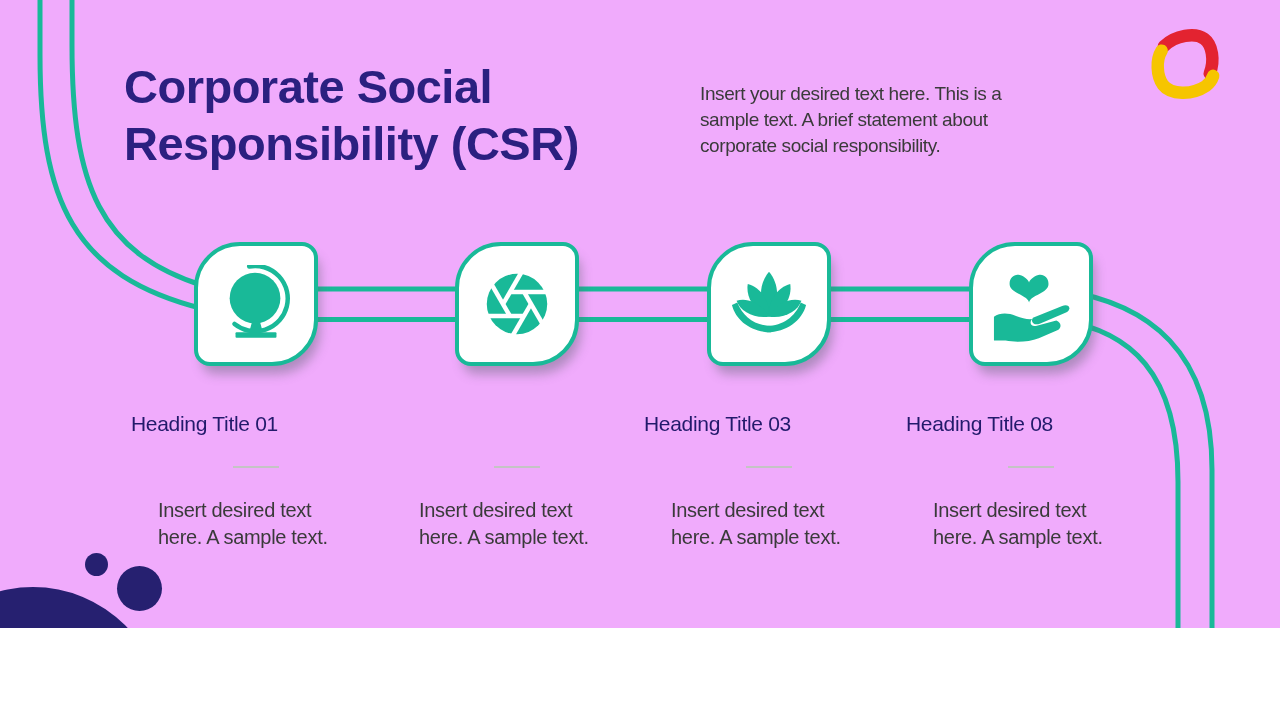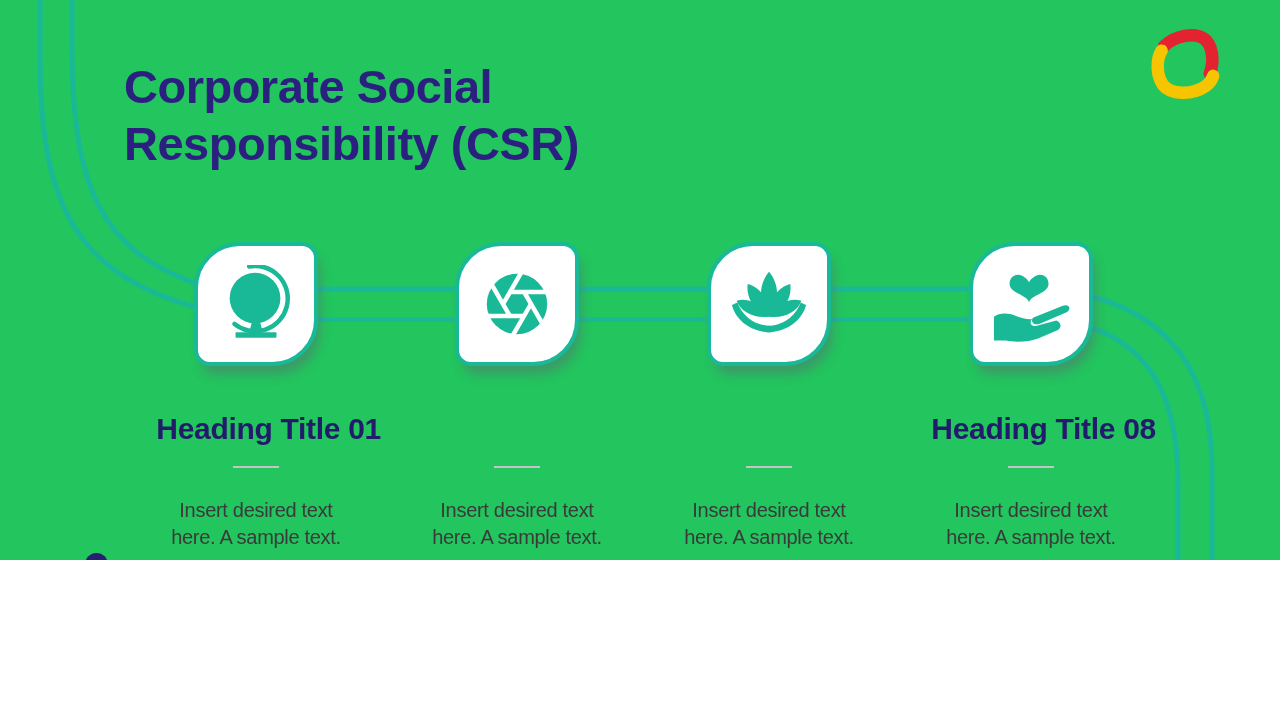--- a/index.html
+++ b/index.html
@@ -1,37 +1,37 @@
 <!DOCTYPE html>
 <html><head>
 <meta charset="utf-8">
 <style>
   html,body{margin:0;padding:0;background:#fff;}
-  .slide{position:relative;width:1280px;height:560px;overflow:hidden;background:#22c55e;
+  .slide{position:relative;width:1280px;height:628px;overflow:hidden;background:#f0abfc;
          font-family:"Liberation Sans", sans-serif;}
   svg.decor{position:absolute;left:0;top:0;z-index:1;}
   .decor path{fill:none;stroke:#19B998;stroke-width:5;}
   .page-title{position:absolute;left:124px;top:58px;width:482px;z-index:2;
               font-size:47px;line-height:57px;font-weight:700;color:#2B2080;letter-spacing:-0.5px;}
   .intro{position:absolute;left:700px;top:81px;width:342px;z-index:2;
          font-size:19px;line-height:26px;letter-spacing:-0.4px;color:#3A3A3A;}
   .logo{position:absolute;left:1150px;top:24px;z-index:2;}
   .icon-card{position:absolute;top:242px;width:124px;height:124px;box-sizing:border-box;
              background:#fff;border:4.5px solid #19B998;border-radius:46px 16px 46px 16px;
              display:flex;align-items:center;justify-content:center;z-index:2;
              box-shadow:5px 11px 11px -3px rgba(95,100,115,0.45);}
   .card-1{left:194px;} .card-2{left:455px;} .card-3{left:707px;} .card-4{left:969px;}
   .icon-card svg{display:block;}
   .icon-fill{fill:#19B998;}
-  .col-heading{position:absolute;top:412px;width:250px;text-align:right;z-index:2;
-               font-size:30px;font-weight:700;letter-spacing:-0.3px;color:#221A6B;}
+  .col-heading{position:absolute;top:412px;width:250px;text-align:left;z-index:2;
+               font-size:21px;font-weight:400;letter-spacing:-0.3px;color:#221A6B;}
   .h-1{left:131px;} .h-2{left:392px;} .h-3{left:644px;} .h-4{left:906px;}
   .divider{position:absolute;top:466px;width:46px;height:2px;background:#C4C4C4;z-index:2;}
   .d-1{left:233px;} .d-2{left:494px;} .d-3{left:746px;} .d-4{left:1008px;}
-  .col-body{position:absolute;top:497px;width:196px;text-align:center;z-index:2;
+  .col-body{position:absolute;top:497px;width:196px;z-index:2;
             font-size:20px;line-height:26.5px;letter-spacing:-0.3px;color:#3A3A3A;}
   .b-1{left:158px;} .b-2{left:419px;} .b-3{left:671px;} .b-4{left:933px;}
   .circle{position:absolute;border-radius:50%;background:#262070;z-index:1;}
   .circle-sm{left:85px;top:553px;width:23px;height:23px;}
   .circle-md{left:117px;top:566px;width:45px;height:45px;}
   .circle-lg{left:-97px;top:587px;width:260px;height:260px;}
 </style>
 </head>
 <body>
 
@@ -44,20 +44,21 @@
     <path d="M 250,319.5 L 1040,319.5"></path>
     <path d="M 1060,290 C 1150,303 1212,352 1212,470 L 1212,724"></path>
     <path d="M 1060,320 C 1130,331 1178,372 1178,482 L 1178,724"></path>
   </svg>
 
   <div class="circle circle-lg"></div>
   <div class="circle circle-md"></div>
   <div class="circle circle-sm"></div>
 
   <div class="page-title">Corporate Social Responsibility (CSR)</div>
+  <div class="intro">Insert your desired text here. This is a sample text. A brief statement about corporate social responsibility.</div>
 
   <svg class="logo" width="72" height="80" viewBox="0 0 72 80" aria-hidden="true">
     <g transform="rotate(-9 36 40)" fill="none" stroke-linecap="round">
       <path stroke="#E32330" stroke-width="12.5" d="M 17,19 C 30,10 50,10 58,18 C 65,25 65,41 58,53"></path>
       <path stroke="#F6C500" stroke-width="12.5" d="M 14,23 C 7,31 5,47 10,57 C 16,68 37,72 52,65 C 56,63 59,60 61,56"></path>
     </g>
   </svg>
 
   <div class="icon-card card-1">
     <svg width="78" height="78" viewBox="-40 -40 80 80">
@@ -102,20 +103,21 @@
     <svg width="78" height="78" viewBox="-40 -40 80 80">
       <g class="icon-fill">
         <path transform="translate(-2,-13) scale(0.95)" d="M 0,12 C -1.5,4 -21,2 -21,-8 C -21,-15 -15.5,-19 -10,-17.5 C -5,-16 -1,-12.5 0,-9.5 C 1,-12.5 5,-16 10,-17.5 C 15.5,-19 21,-15 21,-8 C 21,2 1.5,4 0,12 Z"></path>
         <path d="M 2,14 L 32,2 C 39,-0.5 42,5 36.5,8.5 L 9,20.3 C 3,22.5 -1,18 2,14 Z"></path>
         <path d="M -38,13 C -32,8.5 -23,9 -16,12 C -10,14.5 -4,16 1,15.5 C -2,19 0,23.5 5,22.5 L 26,17 C 31,19 32,24 27,27 L 8,35 C -2,39 -16,39.5 -26,37.5 L -38,37.5 Z"></path>
       </g>
     </svg>
   </div>
 
   <div class="col-heading h-1">Heading Title 01</div>
+  <div class="col-heading h-3">Heading Title 03</div>
   <div class="col-heading h-4">Heading Title 08</div>
 
   <div class="divider d-1"></div>
   <div class="divider d-2"></div>
   <div class="divider d-3"></div>
   <div class="divider d-4"></div>
 
   <div class="col-body b-1">Insert desired text here. A sample text.</div>
   <div class="col-body b-2">Insert desired text here. A sample text.</div>
   <div class="col-body b-3">Insert desired text here. A sample text.</div>

